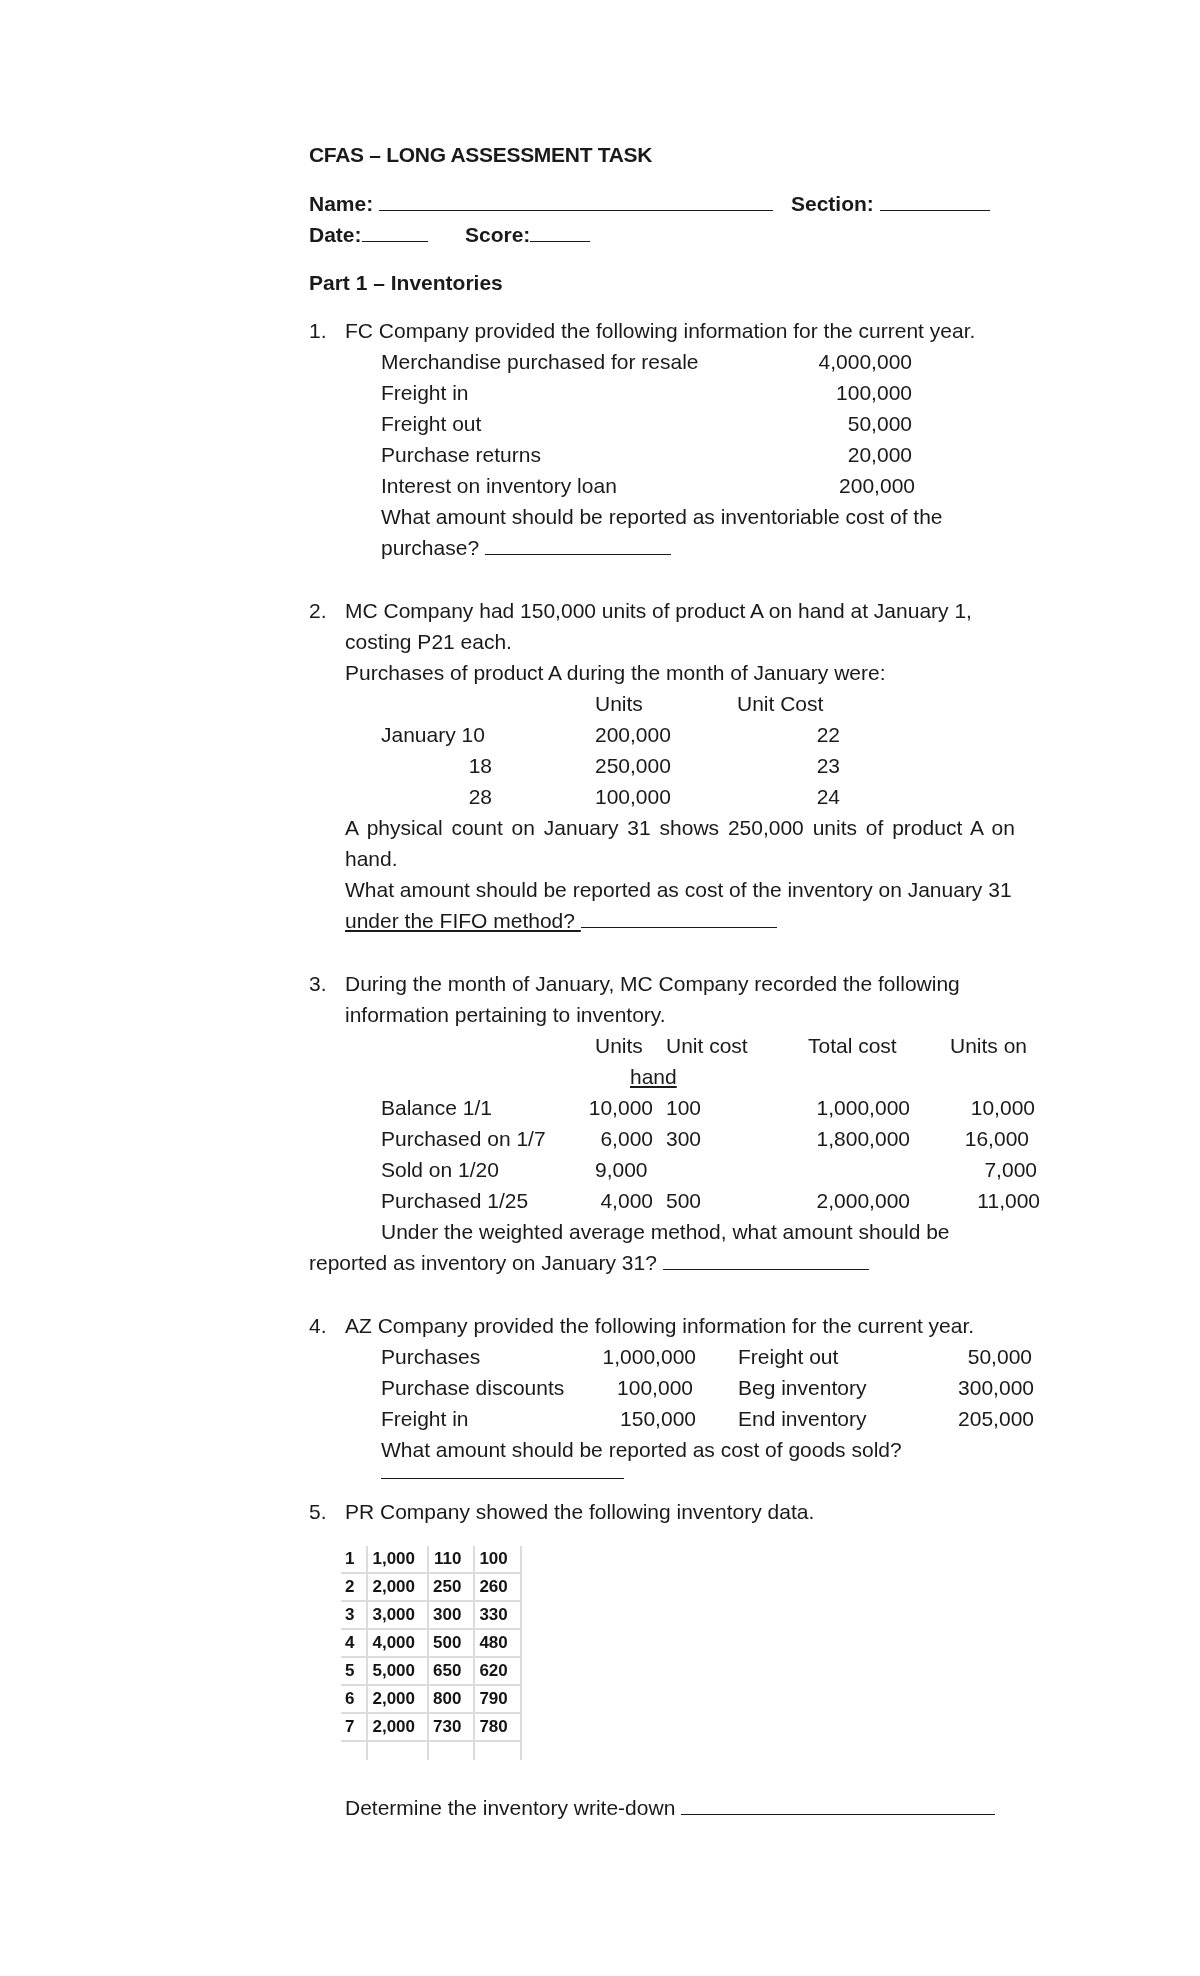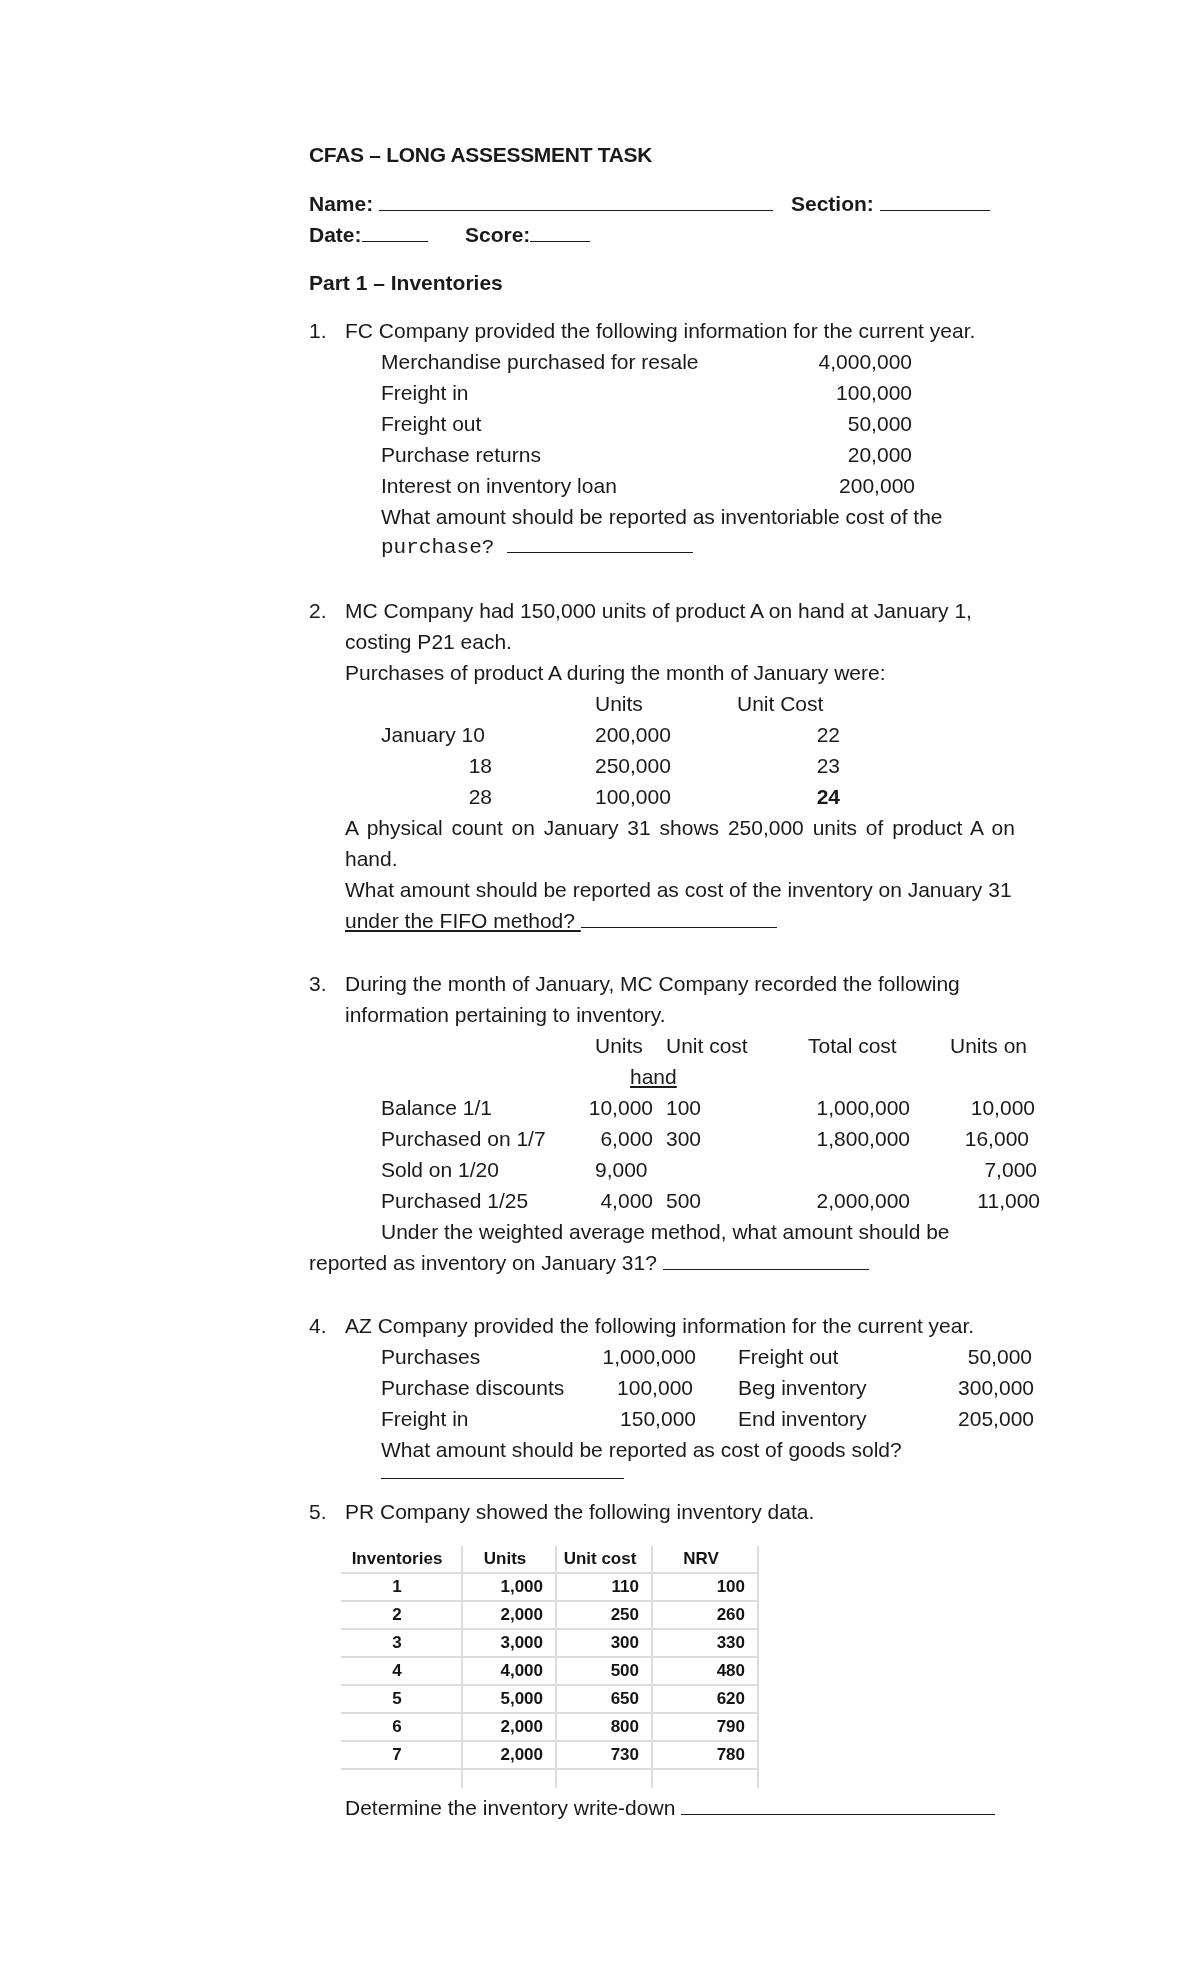--- a/index.html
+++ b/index.html
@@ -56,21 +56,21 @@
 <div class="abs t" style="left:381px; top:377px;">Freight in</div>
 <div class="abs t r" style="left:760px; width:152px; top:377px;">100,000</div>
 <div class="abs t" style="left:381px; top:408px;">Freight out</div>
 <div class="abs t r" style="left:760px; width:152px; top:408px;">50,000</div>
 <div class="abs t" style="left:381px; top:439px;">Purchase returns</div>
 <div class="abs t r" style="left:760px; width:152px; top:439px;">20,000</div>
 <div class="abs t" style="left:381px; top:470px;">Interest on inventory loan</div>
 <div class="abs t r" style="left:760px; width:155px; top:470px;">200,000</div>
 
 <div class="abs t" style="left:381px; top:501px;">What amount should be reported as inventoriable cost of the</div>
-<div class="abs t" style="left:381px; top:532px;font-family:Liberation Mono, monospace;">
+<div class="abs t" style="left:381px; top:532px;">
   <span>purchase?</span>
   <span class="blank" style="width:186px;"></span>
 </div>
 
 <div class="abs t" style="left:309px; top:595px;">2.</div>
 <div class="abs t" style="left:345px; top:595px;">MC Company had 150,000 units of product A on hand at January 1,</div>
 <div class="abs t" style="left:345px; top:626px;">costing P21 each.</div>
 <div class="abs t" style="left:345px; top:657px;">Purchases of product A during the month of January were:</div>
 
 <div class="abs t" style="left:595px; top:688px;">Units</div>
@@ -79,21 +79,21 @@
 <div class="abs t" style="left:381px; top:719px;">January 10</div>
 <div class="abs t" style="left:595px; top:719px;">200,000</div>
 <div class="abs t r" style="left:780px; width:60px; top:719px;">22</div>
 
 <div class="abs t r" style="left:440px; width:52px; top:750px;">18</div>
 <div class="abs t" style="left:595px; top:750px;">250,000</div>
 <div class="abs t r" style="left:780px; width:60px; top:750px;">23</div>
 
 <div class="abs t r" style="left:440px; width:52px; top:781px;">28</div>
 <div class="abs t" style="left:595px; top:781px;">100,000</div>
-<div class="abs t r" style="left:780px; width:60px; top:781px;font-weight:bold;">24</div>
+<div class="abs t r" style="left:780px; width:60px; top:781px;">24</div>
 
 <div class="abs t" style="left:345px; top:812px; word-spacing:3px;">A physical count on January 31 shows 250,000 units of product A on</div>
 <div class="abs t" style="left:345px; top:843px;">hand.</div>
 <div class="abs t" style="left:345px; top:874px;">What amount should be reported as cost of the inventory on January 31</div>
 <div class="abs t" style="left:345px; top:905px;text-decoration:underline;">
   <span>under the FIFO method?</span>
   <span class="blank" style="width:196px;"></span>
 </div>
 
 <div class="abs t" style="left:309px; top:968px;">3.</div>
@@ -153,26 +153,20 @@
 <div class="abs t r" style="left:900px; width:134px; top:1403px;">205,000</div>
 
 <div class="abs t" style="left:381px; top:1434px;">What amount should be reported as cost of goods sold?</div>
 <div class="abs" style="left:381px; top:1458px; width:243px; height:20px; border-bottom:1.5px solid #1a1a1a;"></div>
 
 <div class="abs t" style="left:309px; top:1496px;">5.</div>
 <div class="abs t" style="left:345px; top:1496px;">PR Company showed the following inventory data.</div>
 
 <table class="xtable">
   <tbody>
-      <tr>
-    <th style="width:104px;">Inventories</th>
-    <th style="width:76px;">Units</th>
-    <th style="width:78px;">Unit cost</th>
-    <th style="width:88px;">NRV</th>
-  </tr>
   <tr>
     <td class="c">1</td>
     <td class="rr">1,000</td>
     <td class="rr">110</td>
     <td class="rr">100</td>
   </tr>
   <tr>
     <td class="c">2</td>
     <td class="rr">2,000</td>
     <td class="rr">250</td>

